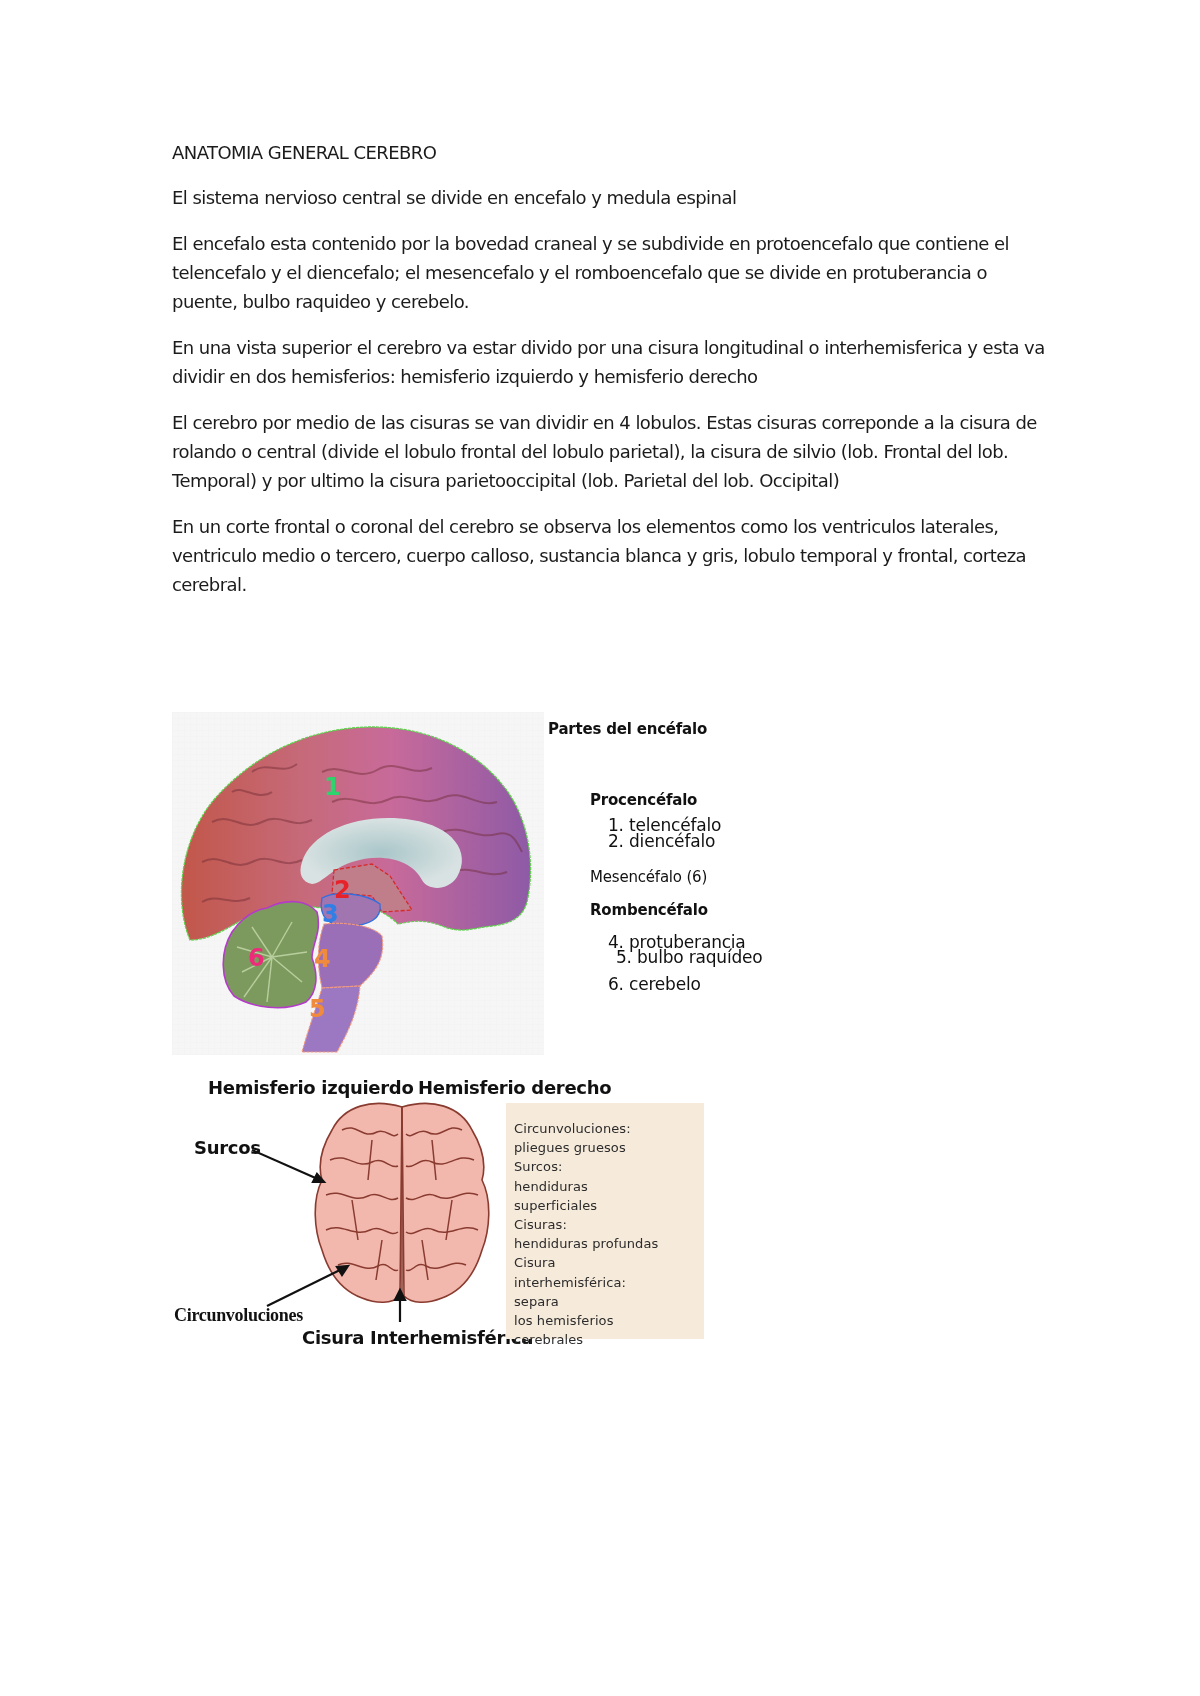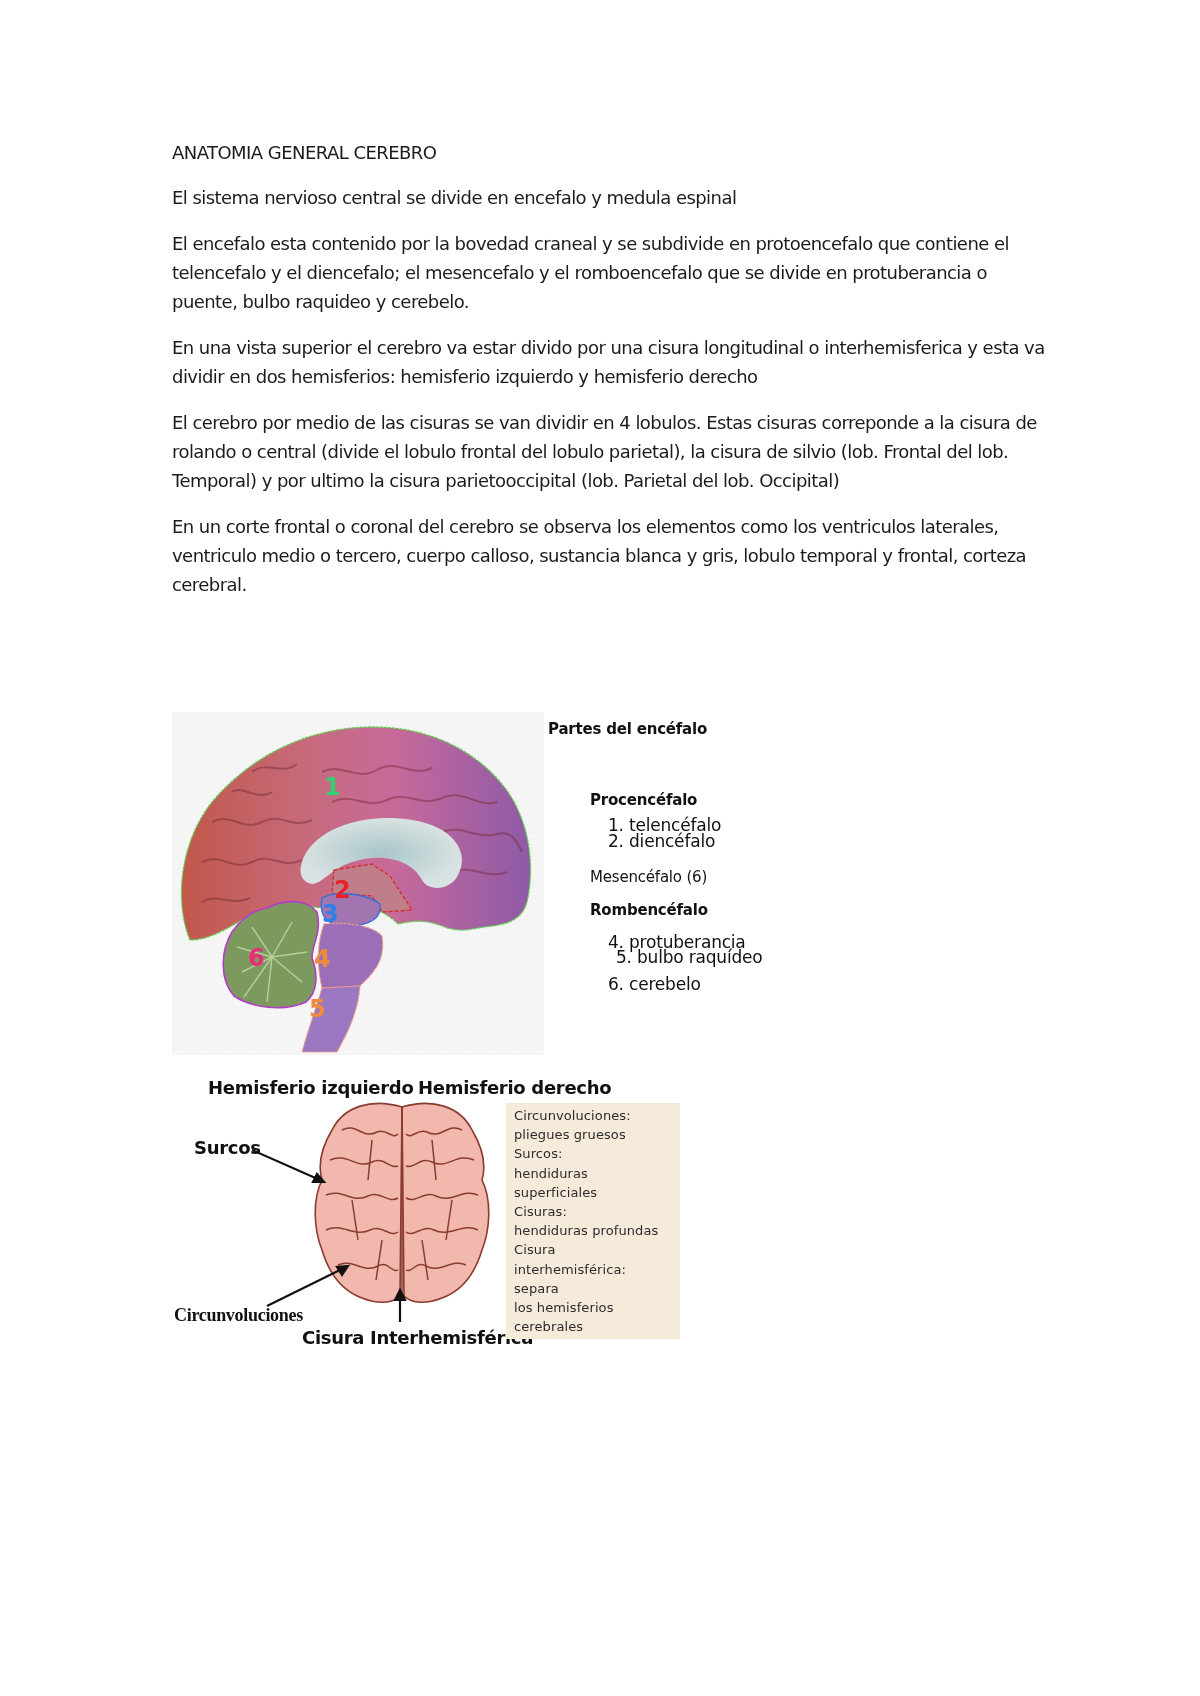--- a/index.html
+++ b/index.html
@@ -17,22 +17,22 @@
   .fig1 svg { position: absolute; left: 0; top: 0; }
   .legend1 { position: absolute; left: 548px; top: 712px; width: 220px; height: 260px;
              font-family: "DejaVu Sans", sans-serif; color: #111; }
   .legend1 .lg { position: absolute; font-size: 15px; font-weight: bold; letter-spacing: -0.2px; white-space: nowrap; }
   .legend1 .li { position: absolute; font-size: 17px; letter-spacing: -0.2px; white-space: nowrap; }
 
   
   .fig2 { position: absolute; left: 172px; top: 1070px; width: 520px; height: 300px; }
   .fig2 .hlab { position: absolute; font-family: "DejaVu Sans", sans-serif; font-weight: bold;
                 font-size: 18px; color: #111; white-space: nowrap; letter-spacing: -0.3px; }
-  .infobox { position: absolute; left: 334px; top: 33px; width: 174px; height: 236px;
-             background: #f6eadb; padding: 3px 0 0 8px; box-sizing: border-box;
+  .infobox { position: absolute; left: 334px; top: 33px; width: 198px; height: 236px;
+             background: #f6eadb; padding: 16px 0 0 8px; box-sizing: border-box;
              font-family: "DejaVu Sans", sans-serif; font-size: 13px; line-height: 19.2px;
              color: #2b2b2b; letter-spacing: 0.1px; }
   .infobox div { white-space: nowrap; }
 </style>
 </head>
 <body>
 
 <div class="page">
 
   <div class="text" style="top:138px;">

